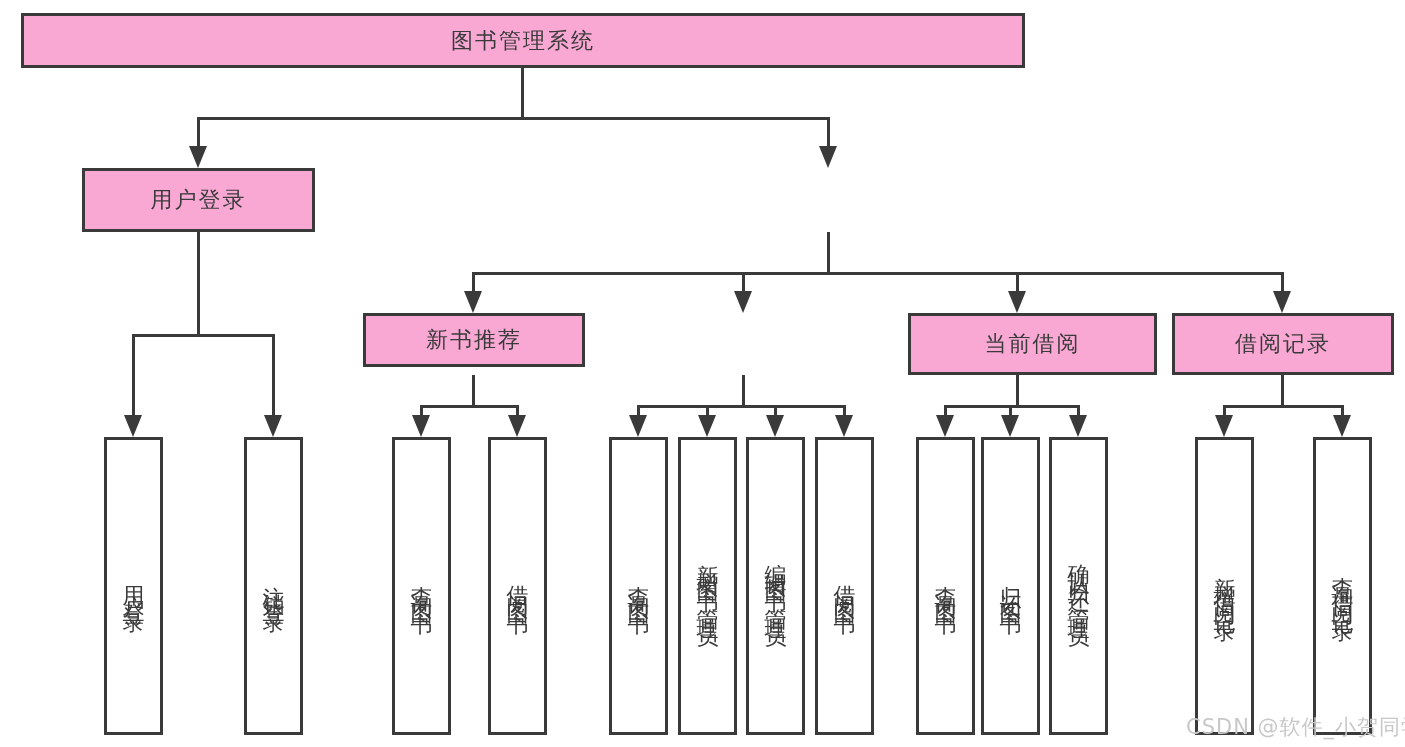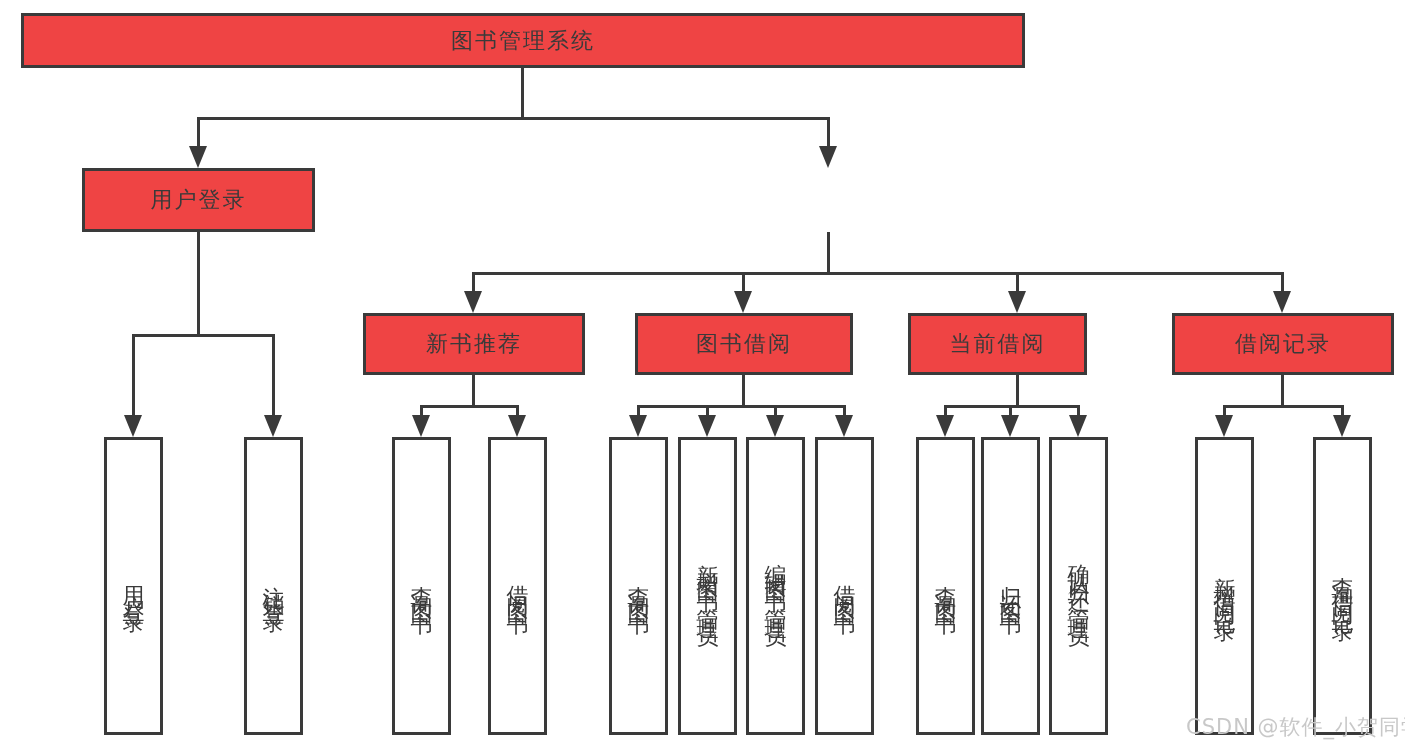--- a/index.html
+++ b/index.html
@@ -9,21 +9,21 @@
   }
   .canvas {
     position: relative;
     width: 1405px; height: 747px;
     background: #ffffff;
     overflow: hidden;
   }
   .box {
     position: absolute;
     box-sizing: border-box;
-    background: #ef4444;
+    background: #f9a8d4;
     border: 3px solid #3a3a3a;
     display: flex; align-items: center; justify-content: center;
     color: #3a3a3a;
     font-size: 22px;
     letter-spacing: 2px;
     z-index: 2;
   }
   .leaf {
     position: absolute;
     box-sizing: border-box;
@@ -95,23 +95,22 @@
   <div class="hline" style="left:472px;  top:272px; width:812px;"></div>
   <div class="vline" style="left:472px;  top:272px; height:22px;"></div>
   <div class="vline" style="left:742px;  top:272px; height:22px;"></div>
   <div class="vline" style="left:1016px; top:272px; height:22px;"></div>
   <div class="vline" style="left:1281px; top:272px; height:22px;"></div>
   <div class="arrow" style="left:464px;  top:291px;"></div>
   <div class="arrow" style="left:734px;  top:291px;"></div>
   <div class="arrow" style="left:1008px; top:291px;"></div>
   <div class="arrow" style="left:1273px; top:291px;"></div>
 
-  <div class="box" style="left:363px; top:313px; width:222px; height:62px;text-align:right;">新书推荐</div>
-  <div class="box" style="left:635px; top:313px; width:218px; height:62px;">图书借阅</div>
-  <div class="box" style="left:908px; top:313px; width:179px; height:62px;">当前借阅</div>
+  <div class="box" style="left:363px; top:313px; width:222px; height:54px;text-align:right;">新书推荐</div>
+  <div class="box" style="left:908px; top:313px; width:249px; height:62px;">当前借阅</div>
   <div class="box" style="left:1172px; top:313px; width:222px; height:62px;">借阅记录</div>
 
   <div class="vline" style="left:472px; top:375px; height:33px;"></div>
   <div class="hline" style="left:420px; top:405px; width:99px;"></div>
   <div class="vline" style="left:420px; top:405px; height:13px;"></div>
   <div class="vline" style="left:516px; top:405px; height:13px;"></div>
   <div class="arrow" style="left:412px; top:415px;"></div>
   <div class="arrow" style="left:508px; top:415px;"></div>
 
   <div class="vline" style="left:742px; top:375px; height:33px;"></div>

